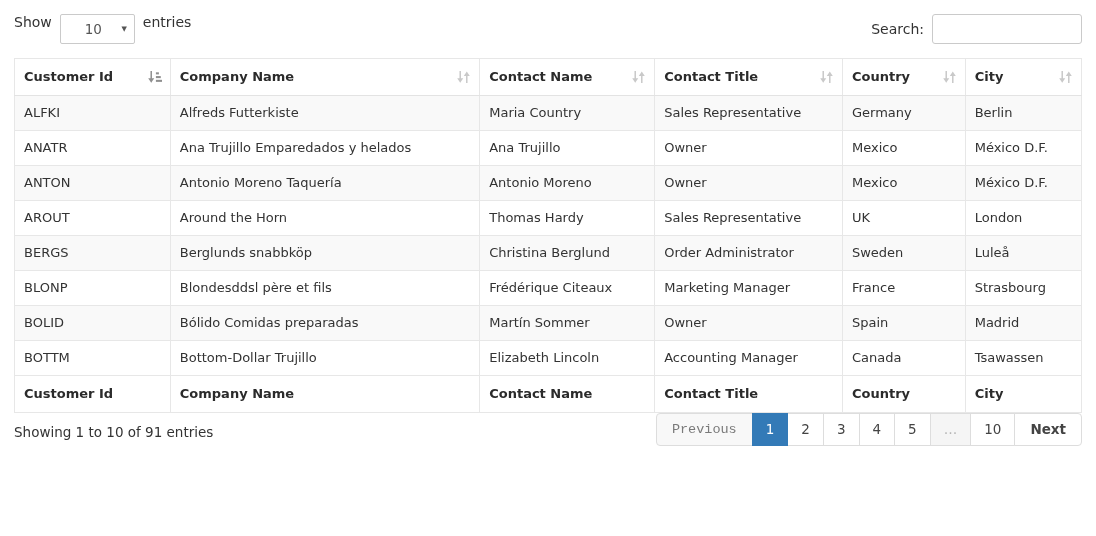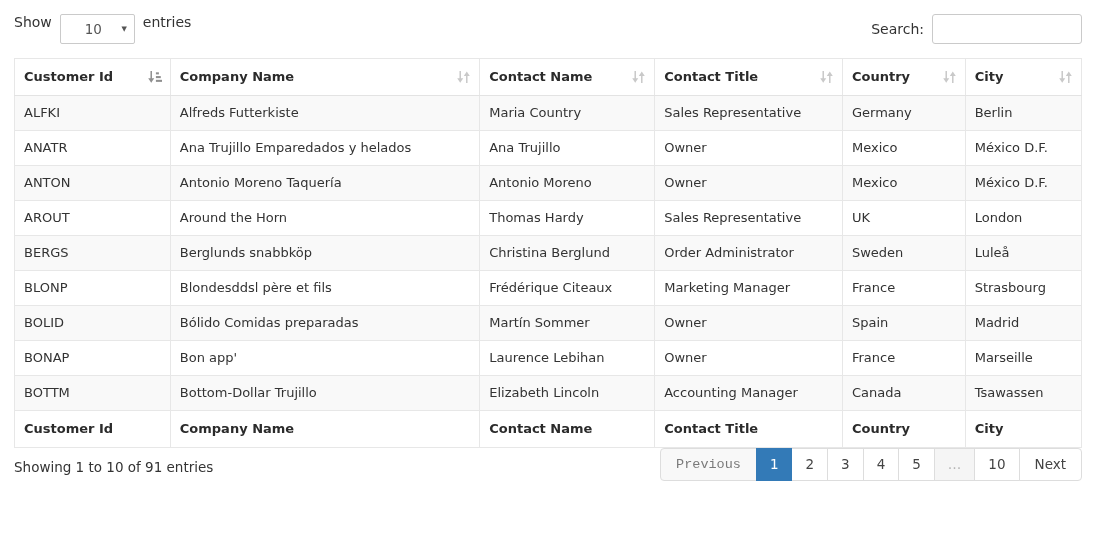--- a/index.html
+++ b/index.html
@@ -89,21 +89,21 @@
   .pg-btn {
     border: 1px solid #ddd;
     background: #fff; color: #444;
     font-family: inherit; font-size: 13.5px;
     padding: 7px 13px; margin-left: -1px;
     cursor: pointer; line-height: 17px;
     min-width: 32px; text-align: center;
     user-select: none;
   }
   .pg-btn:first-child { border-top-left-radius: 4px; border-bottom-left-radius: 4px; margin-left: 0; padding: 7px 15px; font-family: Liberation Mono, monospace; }
-  .pg-btn:last-child  { border-top-right-radius: 4px; border-bottom-right-radius: 4px; padding: 7px 15px; }
+  .pg-btn:last-child  { border-top-right-radius: 4px; border-bottom-right-radius: 4px; padding: 7px 15px; font-weight: bold; }
   .pg-btn.disabled { background: #f8f8f8; color: #7a7a7a; cursor: default; }
   .pg-btn.ellipsis { background: #f5f5f5; color: #b5b5b5; cursor: default; }
   .pg-btn.active   { background: #337ab7; border-color: #337ab7; color: #fff; position: relative; z-index: 1; }
 </style>
 </head>
 <body>
 
 <div class="controls">
   <div class="length-wrap">
     <span>Show</span>
@@ -240,28 +240,20 @@
     </tr>
     <tr>
       <td>BOLID</td>
       <td>Bólido Comidas preparadas</td>
       <td>Martín Sommer</td>
       <td>Owner</td>
       <td>Spain</td>
       <td>Madrid</td>
     </tr>
     <tr>
-      <td>BONAP</td>
-      <td>Bon app'</td>
-      <td>Laurence Lebihan</td>
-      <td>Owner</td>
-      <td>France</td>
-      <td>Marseille</td>
-    </tr>
-    <tr>
       <td>BOTTM</td>
       <td>Bottom-Dollar Trujillo</td>
       <td>Elizabeth Lincoln</td>
       <td>Accounting Manager</td>
       <td>Canada</td>
       <td>Tsawassen</td>
     </tr>
   </tbody>
   <tfoot>
     <tr>

